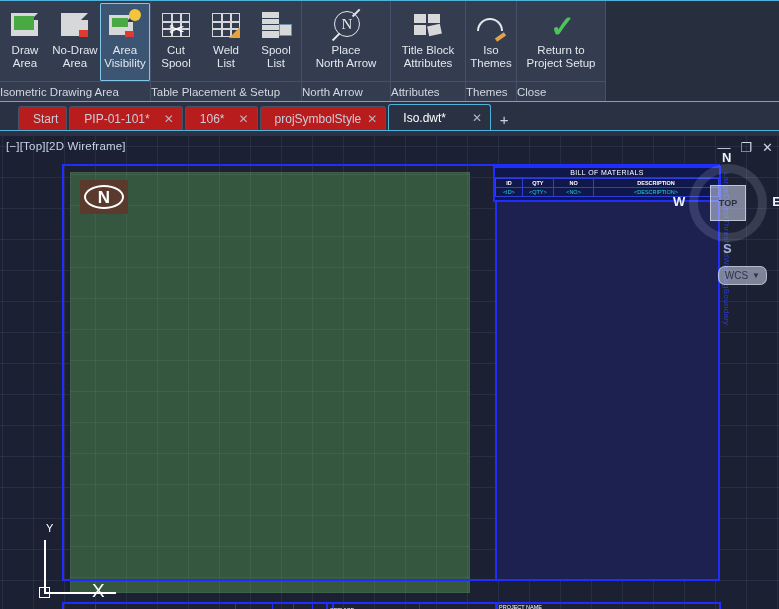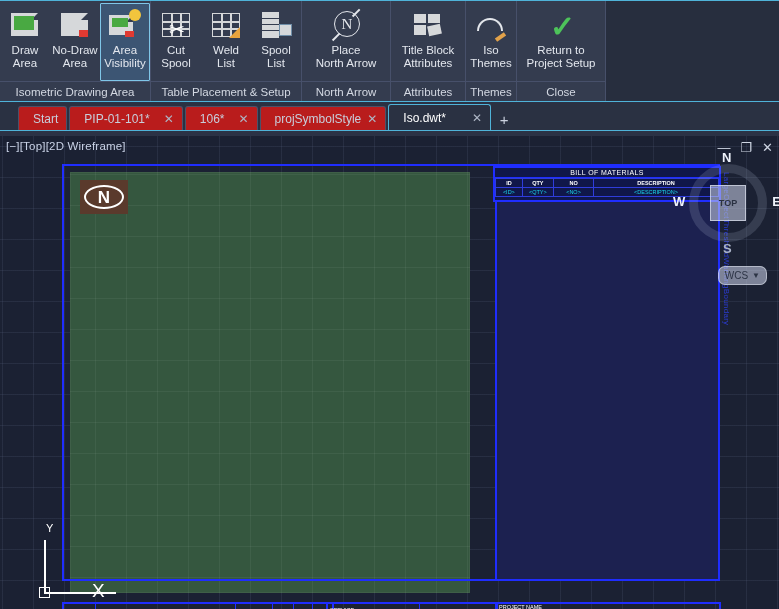--- a/index.html
+++ b/index.html
@@ -33,21 +33,20 @@
     position: relative;
   }
   .panel-body {
     flex: 1 1 auto;
     display: flex;
     align-items: flex-start;
     padding-top: 2px;
   }
   .panel-title {
     height: 20px; line-height: 20px;
-    text-align: center;
     color: #d3d8e2;
     font-size: 11.5px;
     border-top: 1px solid #47506a;
   }
   .btn {
     width: 50px;
     min-width: 50px;
     height: 78px;
     display: flex; flex-direction: column;
     align-items: center;

